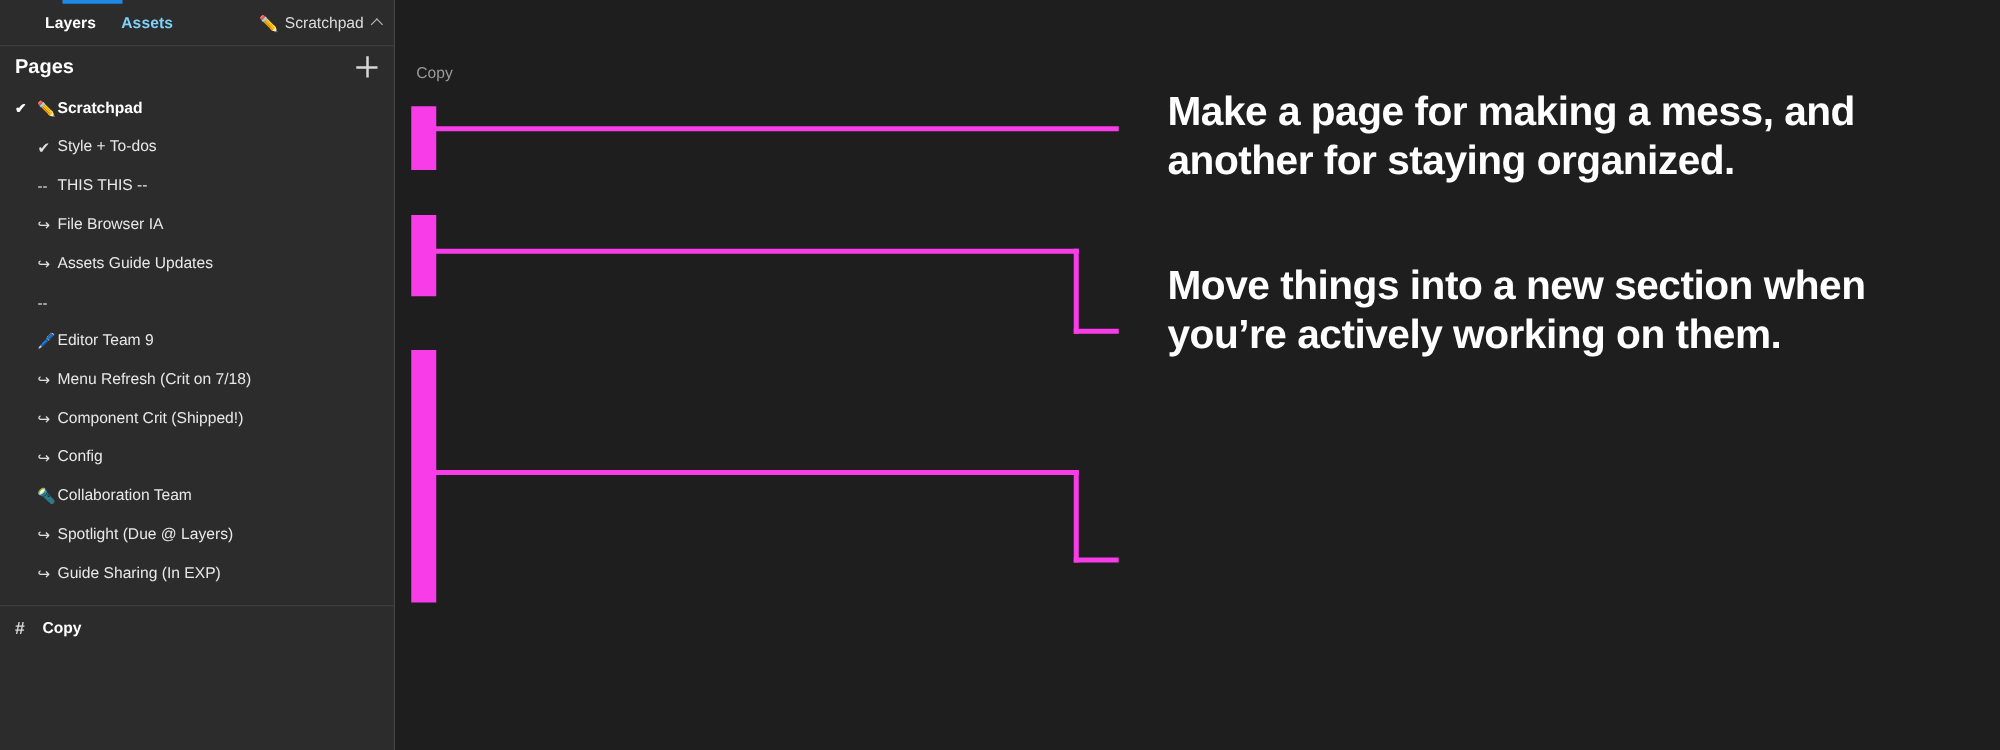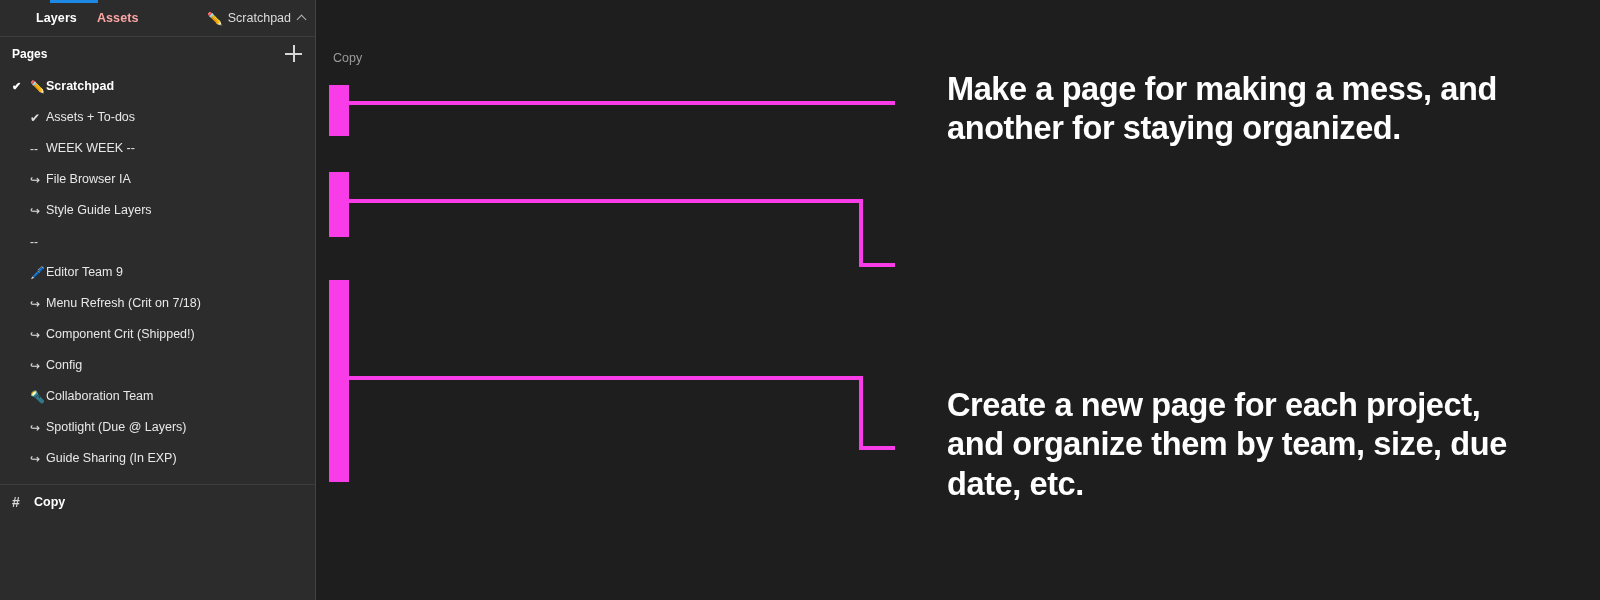--- a/index.html
+++ b/index.html
@@ -27,21 +27,21 @@
   .panel-header {
     height: 37px;
     display: flex; align-items: center;
     padding: 0 10px 0 12px;
     border-bottom: 1px solid #3d3d3d;
     position: relative;
   }
   .tabs { display: flex; align-items: center; gap: 20px; }
   .tab {
     font-size: 12.5px; font-weight: bold;
-    color: #fca5a5; letter-spacing: .1px;
+    color: #7dd3fc; letter-spacing: .1px;
     cursor: pointer;
   }
   .tab.active { color: #ffffff; padding-left: 24px; }
   .file-chip {
     margin-left: auto;
     display: flex; align-items: center; gap: 5px;
     font-size: 12.5px; color: #dcdcdc;
     cursor: pointer;
   }
   .file-chip .emoji { font-size: 12.5px; }
@@ -53,21 +53,21 @@
     transform: rotate(45deg);
     margin-left: 2px; margin-top: 3px;
   }
 
   .pages-header {
     height: 34px;
     display: flex; align-items: center;
     padding: 0 12px 0 12px;
   }
   .pages-title {
-    font-size: 12px; font-weight: bold; color: #ffffff;
+    font-size: 16px; font-weight: bold; color: #ffffff;
   }
   .plus-btn {
     margin-left: auto;
     width: 18px; height: 18px;
     position: relative; cursor: pointer;
   }
   .plus-btn:before, .plus-btn:after {
     content: ""; position: absolute; background: #d6d6d6;
   }
   .plus-btn:before { left: 0; top: 8px; width: 17px; height: 1.6px; }
@@ -137,21 +137,20 @@
 
   
   .copy-block {
     position: absolute;
     color: #ffffff;
     font-weight: bold;
     font-size: 32.5px;
     line-height: 1.21;
     letter-spacing: -0.4px;
     width: 570px;
-    margin-left: 13px;
   }
 </style>
 </head>
 <body>
 
 <div class="app">
 
   <div class="sidebar">
 
     <div class="tab-indicator"></div>
@@ -175,36 +174,36 @@
 
     <div class="pages-list" id="pages-list">
         <div class="page-row selected">
           <span class="check-slot">✔</span>
           <span class="page-icon">✏️</span>
           <span class="page-label">Scratchpad</span>
         </div>
         <div class="page-row">
           <span class="check-slot"></span>
           <span class="page-icon">✔</span>
-          <span class="page-label">Assets + To-dos</span>
+          <span class="page-label">Style + To-dos</span>
         </div>
         <div class="page-row">
           <span class="check-slot"></span>
           <span class="page-icon">--</span>
-          <span class="page-label">WEEK WEEK --</span>
+          <span class="page-label">THIS THIS --</span>
         </div>
         <div class="page-row">
           <span class="check-slot"></span>
           <span class="page-icon">↪</span>
           <span class="page-label">File Browser IA</span>
         </div>
         <div class="page-row">
           <span class="check-slot"></span>
           <span class="page-icon">↪</span>
-          <span class="page-label">Style Guide Layers</span>
+          <span class="page-label">Assets Guide Updates</span>
         </div>
         <div class="page-row">
           <span class="check-slot"></span>
           <span class="page-icon">--</span>
           <span class="page-label"></span>
         </div>
         <div class="page-row">
           <span class="check-slot"></span>
           <span class="page-icon">🖊️</span>
           <span class="page-label">Editor Team 9</span>
@@ -259,15 +258,15 @@
     <div class="mark-line" style="left: 31px; top: 199px; width: 516px; height: 4px; background: rgb(248, 60, 232);"></div>
     <div class="mark-line" style="left: 543px; top: 199px; width: 4px; height: 68px; background: rgb(248, 60, 232);"></div>
     <div class="mark-line" style="left: 543px; top: 263px; width: 36px; height: 4px; background: rgb(248, 60, 232);"></div>
 
     <div class="mark-bar" style="left: 13px; top: 280px; width: 20px; height: 202px; background: rgb(248, 60, 232);"></div>
     <div class="mark-line" style="left: 31px; top: 376px; width: 516px; height: 4px; background: rgb(248, 60, 232);"></div>
     <div class="mark-line" style="left: 543px; top: 376px; width: 4px; height: 74px; background: rgb(248, 60, 232);"></div>
     <div class="mark-line" style="left: 543px; top: 446px; width: 36px; height: 4px; background: rgb(248, 60, 232);"></div>
 
     <div class="copy-block" style="left:618px; top:70px;">Make a page for making a mess, and another for staying organized.</div>
-    <div class="copy-block" style="left:618px; top:386px;">Create a new page for each project, and organize them by team, size, due date, etc.</div>
+    <div class="copy-block" style="left:618px; top:209px;">Move things into a new section when you’re actively working on them.</div>
   </div>
 </div>
 
 </body></html>

